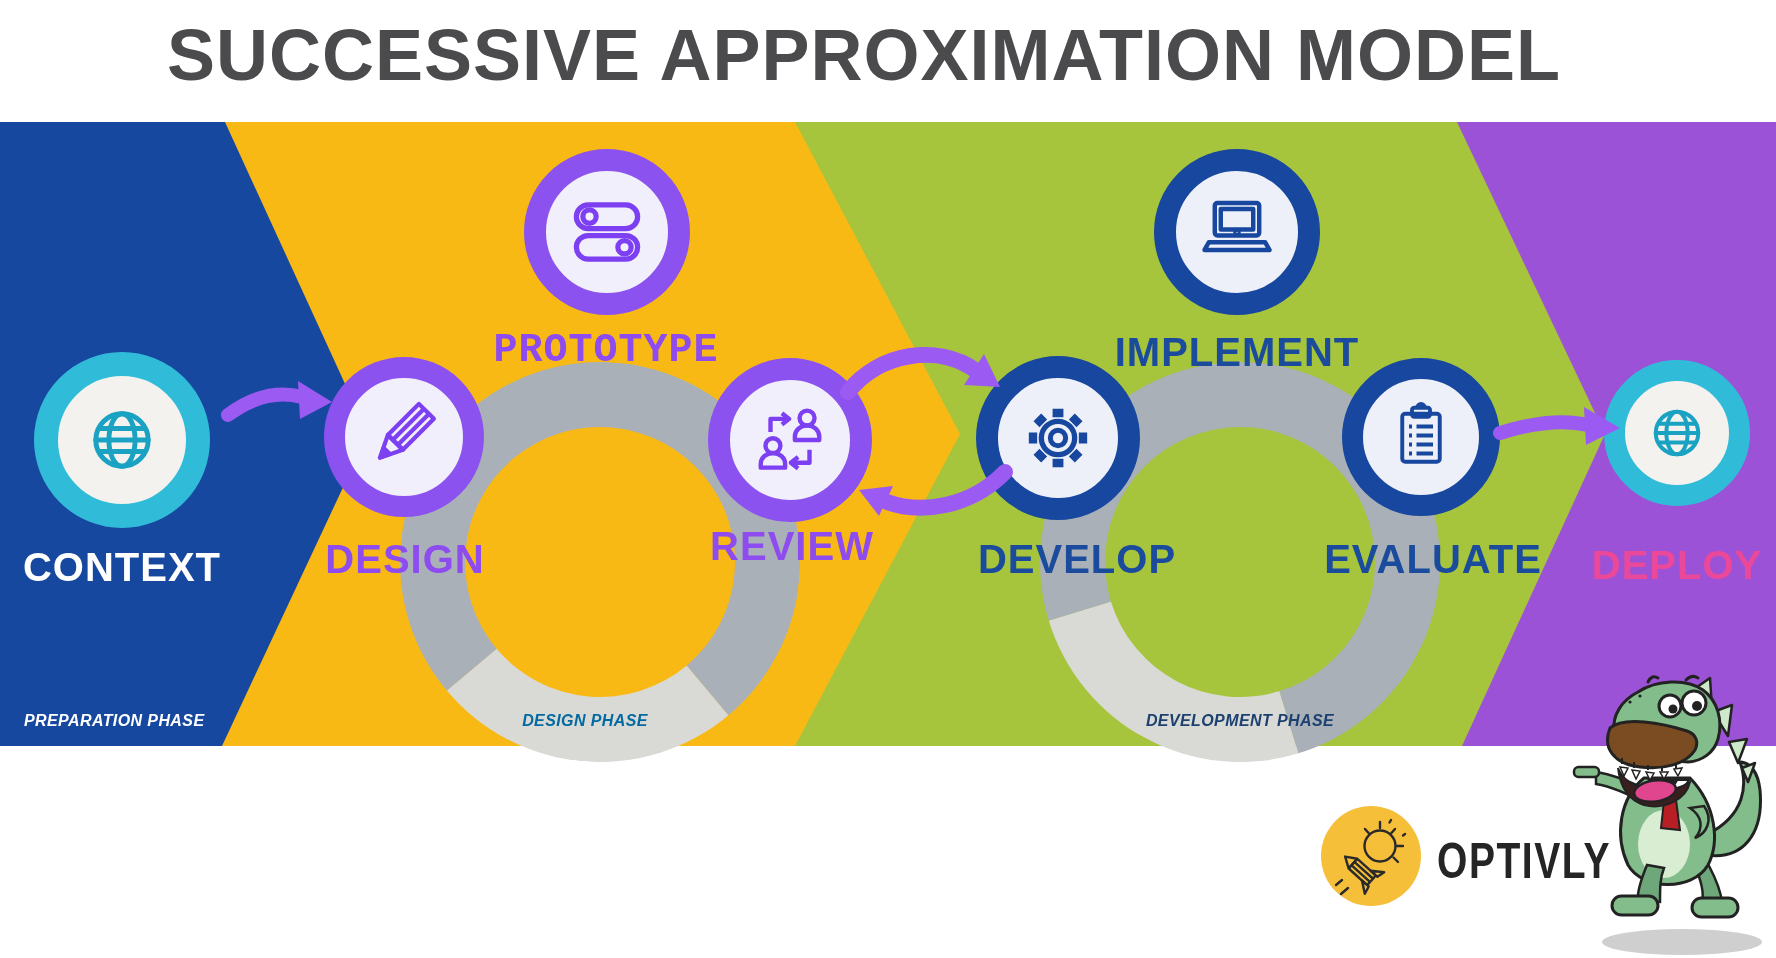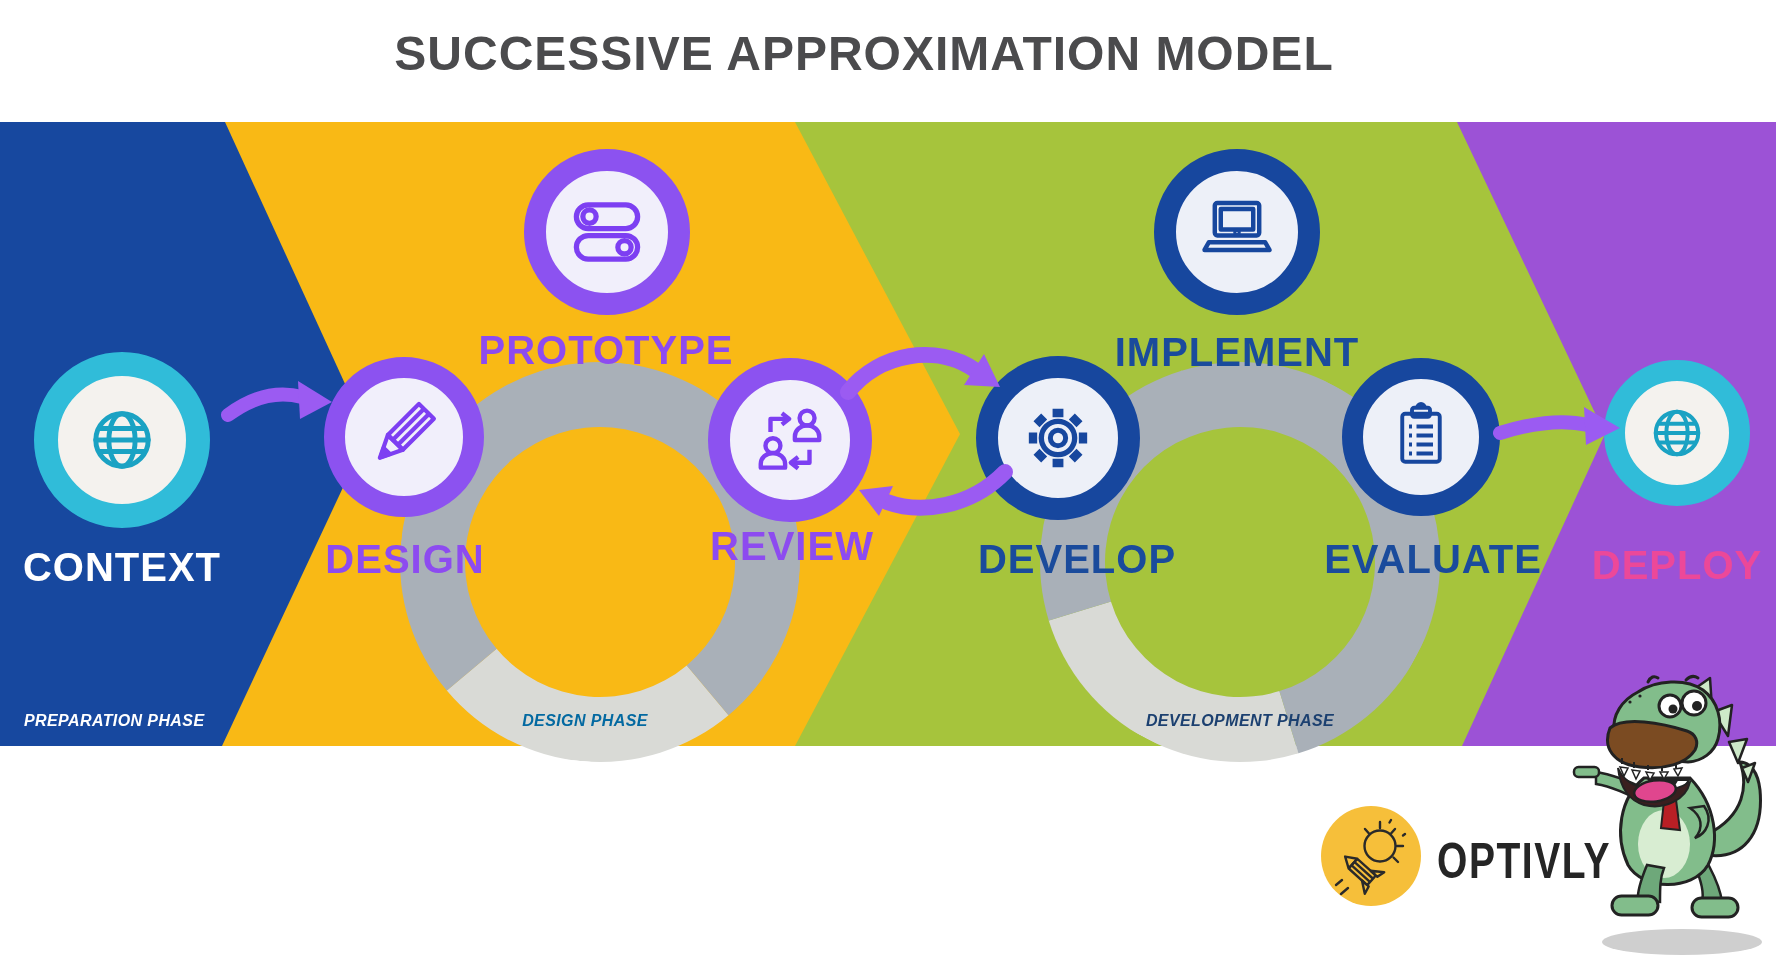--- a/index.html
+++ b/index.html
@@ -1,19 +1,19 @@
 <!DOCTYPE html>
 <html><head>
 <meta charset="utf-8">
 <style>
   html,body{margin:0;padding:0;background:#ffffff;}
   .stage{position:relative;width:1776px;height:958px;overflow:hidden;background:#ffffff;
          font-family:"Liberation Sans", sans-serif;}
-  .title{position:absolute;top:26px;left:0;width:1728px;text-align:center;
-         font-size:48px;font-weight:800;color:#4b4b4d;letter-spacing:1px;}
+  .title{position:absolute;top:14px;left:0;width:1728px;text-align:center;
+         font-size:72px;font-weight:800;color:#4b4b4d;letter-spacing:1px;}
   .banner{position:absolute;left:0;top:122px;width:1776px;height:624px;}
   .sec{position:absolute;inset:0;}
   .sec-blue  {background:#17489f;z-index:4;clip-path:polygon(0 0,225px 0,368px 312px,222px 624px,0 624px);}
   .sec-yellow{background:#f9b915;z-index:3;clip-path:polygon(0 0,795px 0,960px 312px,795px 624px,0 624px);}
   .sec-green {background:#a6c43c;z-index:2;clip-path:polygon(0 0,1457px 0,1605px 312px,1462px 624px,0 624px);}
   .sec-purple{background:#9c52d6;z-index:1;}
   .loop{position:absolute;width:400px;height:400px;border-radius:50%;box-sizing:border-box;
         border:65px solid #a9b0b8;border-bottom-color:#d9dad6;z-index:5;}
   .loop1{left:400px;top:362px;transform:rotate(5deg);}
   .loop2{left:1040px;top:362px;transform:rotate(28deg);}
@@ -139,21 +139,21 @@
     <path d="M160,20 C125,56 75,62 42,50" fill="none" stroke="#9b5bf2" stroke-width="16" stroke-linecap="round"></path>
     <polygon points="48,34 34,64 14,38" fill="#9b5bf2"></polygon>
   </svg>
   <svg class="arrow" style="left:1492px;top:395px;" width="135" height="70" viewBox="0 0 135 70">
     <path d="M8,38 C40,28 70,24 96,30" fill="none" stroke="#9b5bf2" stroke-width="14" stroke-linecap="round"></path>
     <polygon points="92,12 128,33 94,50" fill="#9b5bf2"></polygon>
   </svg>
 
   <div class="step-label" style="left:122px;top:537px;color:#ffffff;margin-top:8px;">CONTEXT</div>
   <div class="step-label" style="left:405px;top:537px;color:#8d4bf0;">DESIGN</div>
-  <div class="step-label" style="left:606px;top:328px;color:#8d4bf0;">PROTOTYPE</div>
+  <div class="step-label" style="left:606px;top:328px;color:#8d4bf0;font-family:Liberation Mono, monospace;">PROTOTYPE</div>
   <div class="step-label" style="left:792px;top:524px;color:#8d4bf0;">REVIEW</div>
   <div class="step-label" style="left:1077px;top:537px;color:#1a4b9c;">DEVELOP</div>
   <div class="step-label" style="left:1433px;top:537px;color:#1a4b9c;">EVALUATE</div>
   <div class="step-label" style="left:1237px;top:330px;color:#1a4b9c;">IMPLEMENT</div>
   <div class="step-label" style="left:1677px;top:537px;color:#ec4899;margin-top:6px;">DEPLOY</div>
 
   <div class="phase-label" style="left:24px;top:712px;color:#ffffff;">PREPARATION PHASE</div>
   <div class="phase-label centered" style="left:585px;top:712px;color:#0369a1;">DESIGN PHASE</div>
   <div class="phase-label centered" style="left:1240px;top:712px;color:#1c4070;">DEVELOPMENT PHASE</div>
 

